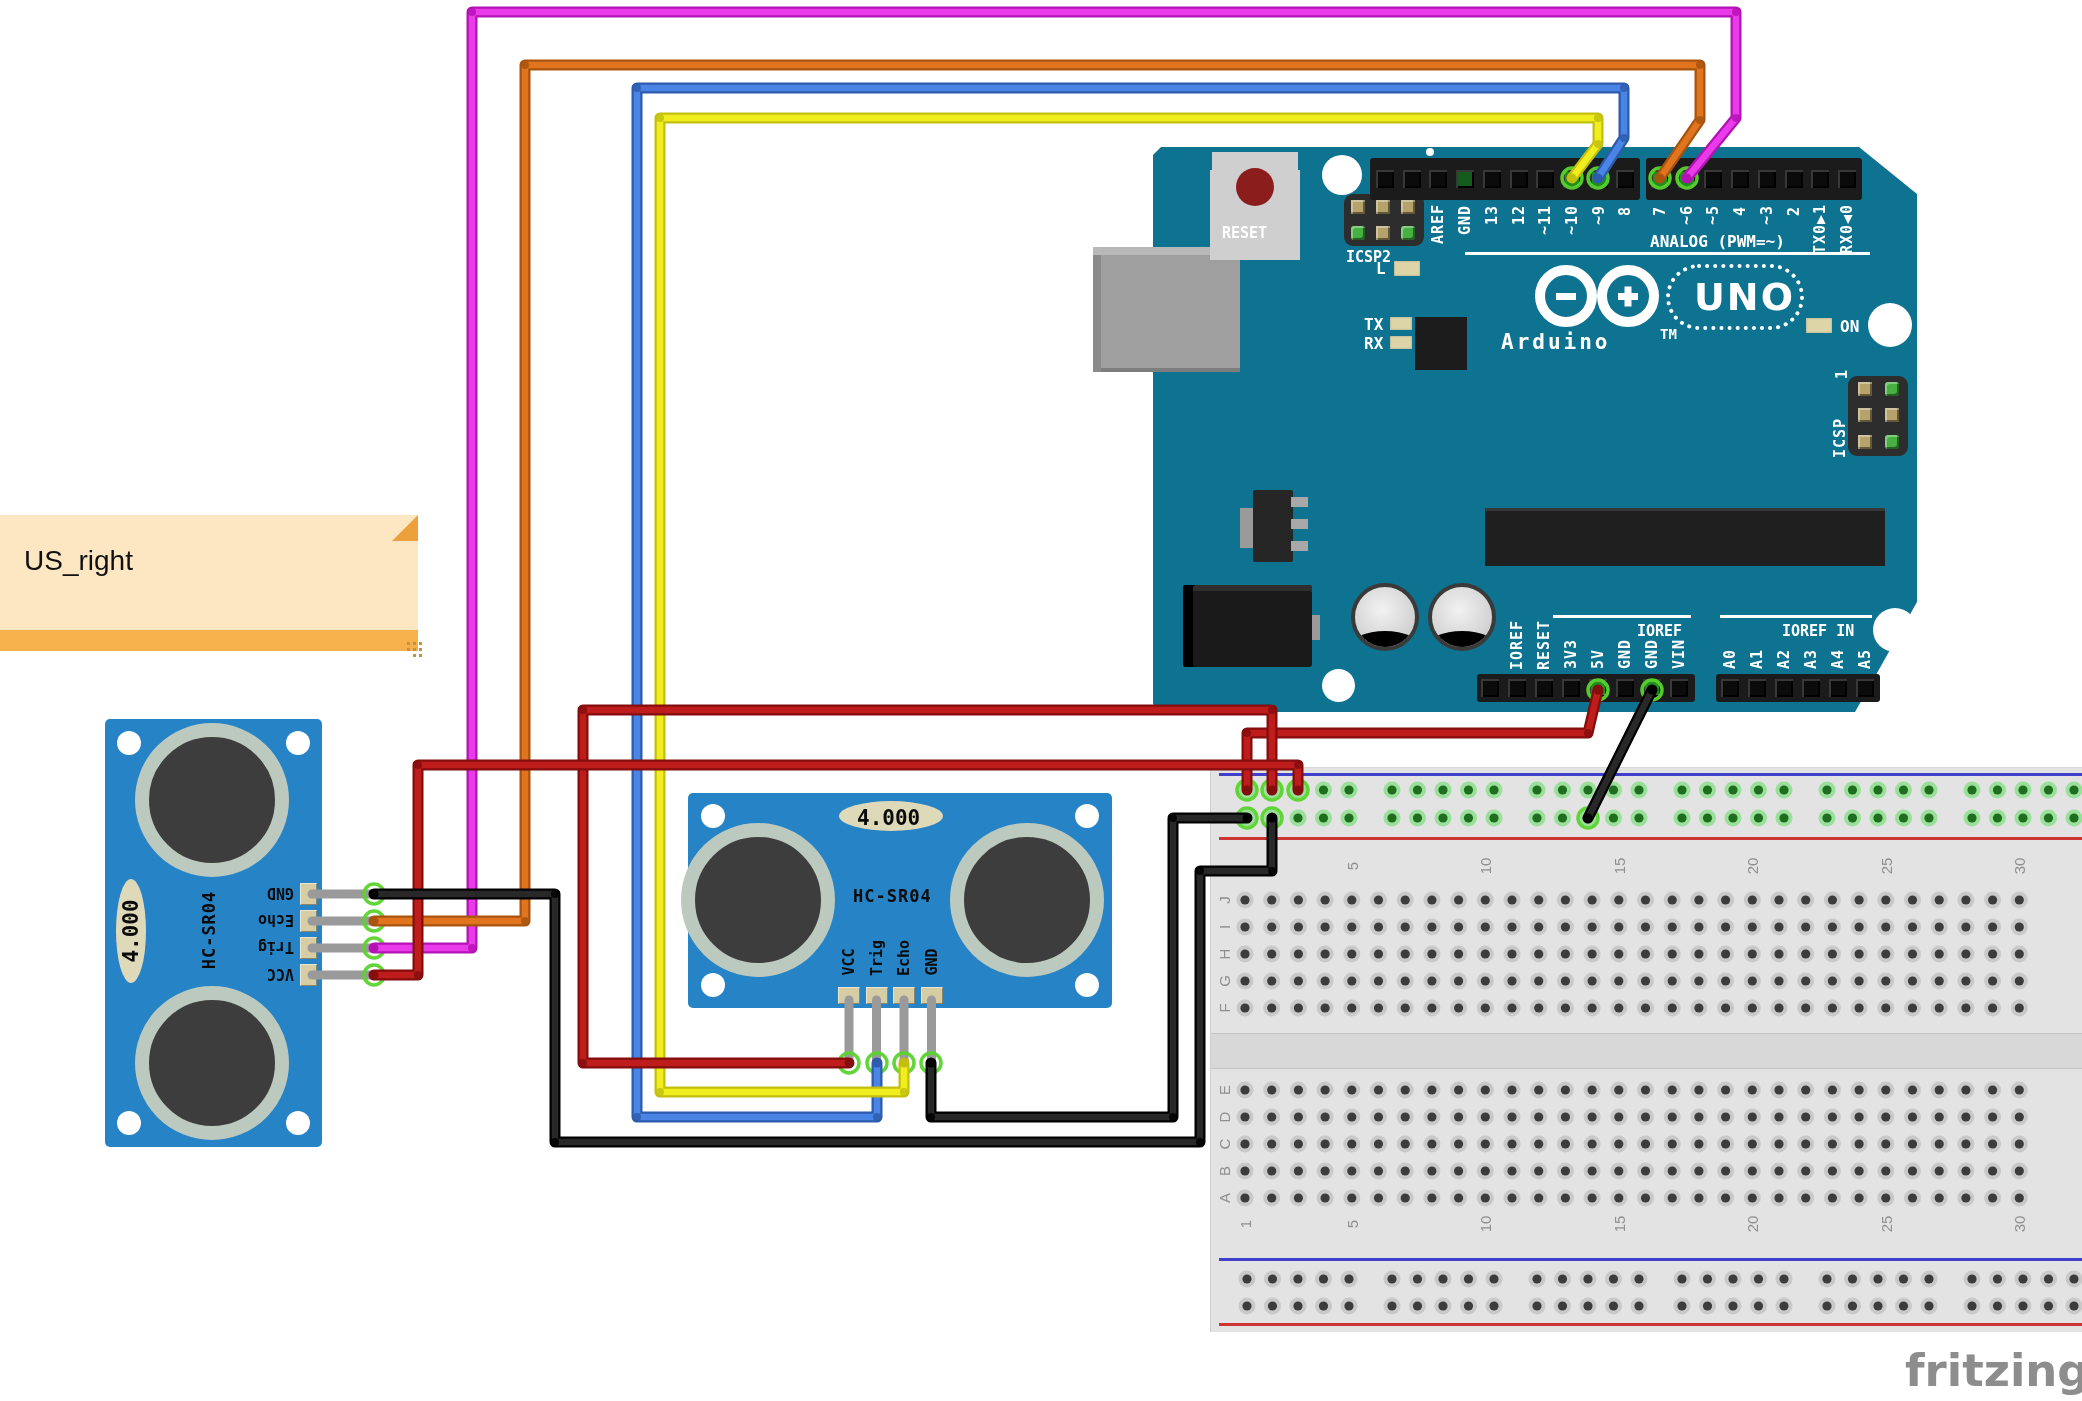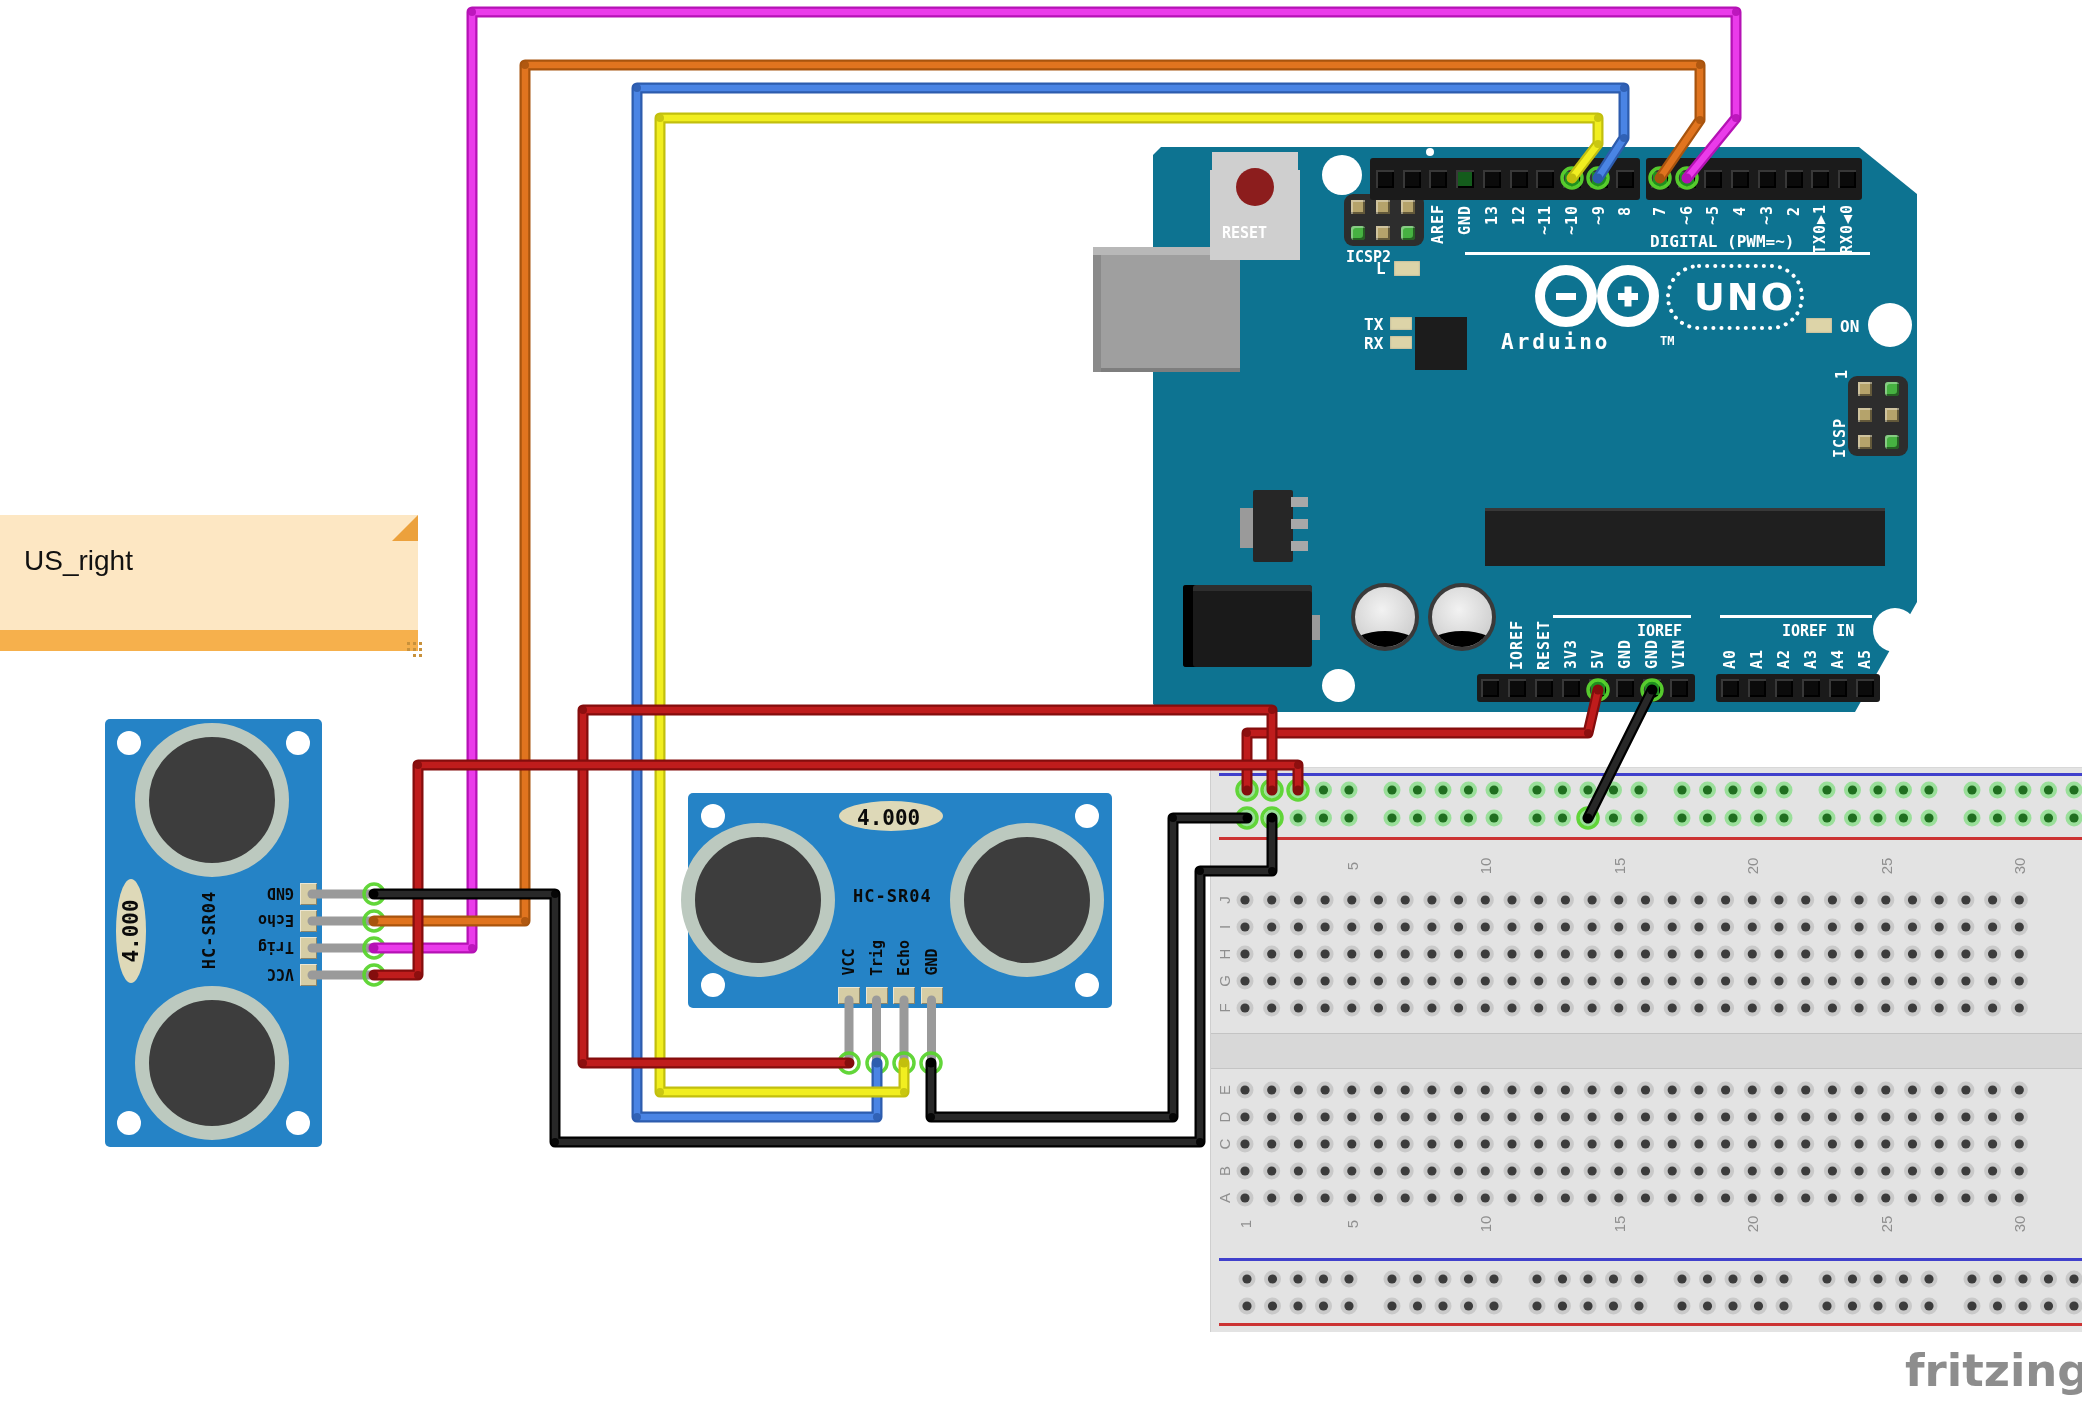--- a/index.html
+++ b/index.html
@@ -78,21 +78,21 @@
               box-shadow:-8px 12px 0 -6px #cfcfcf, 8px 12px 0 -6px #cfcfcf, -8px 44px 0 -6px #cfcfcf, 8px 44px 0 -6px #cfcfcf;"></div>
   <div class="abs" style="left:1236px;top:168px;width:38px;height:38px;border-radius:50%;background:#8c1d1d;z-index:4;"></div>
   <div class="silk" style="left:1222px;top:224px;font-size:15px;">RESET</div>
 
   <div class="ibody" style="left:1344px;top:194px;width:80px;height:52px;"></div>
   <div class="silk" style="left:1346px;top:248px;font-size:15px;">ICSP2</div>
 
   <div class="hstrip" style="left:1370px;top:158px;width:270px;height:42px;"></div>
   <div class="hstrip" style="left:1646px;top:158px;width:216px;height:42px;"></div>
   <div class="whole" style="left:1426px;top:148px;width:8px;height:8px;"></div>
-  <div class="silk" style="left:1650px;top:232px;">DIGITAL (PWM=~)</div>
+  <div class="silk" style="left:1650px;top:232px;">ANALOG (PWM=~)</div>
   <div class="wline" style="left:1465px;top:252px;width:405px;"></div>
 
   <div class="silk" style="left:1376px;top:259px;">L</div>
   <div class="ledrect" style="left:1394px;top:261px;width:26px;height:15px;"></div>
   <div class="silk" style="left:1364px;top:315px;">TX</div>
   <div class="ledrect" style="left:1390px;top:317px;width:22px;height:13px;"></div>
   <div class="silk" style="left:1364px;top:334px;">RX</div>
   <div class="ledrect" style="left:1390px;top:336px;width:22px;height:13px;"></div>
   <div class="ledrect" style="left:1806px;top:318px;width:26px;height:15px;"></div>
   <div class="silk" style="left:1840px;top:317px;">ON</div>
@@ -102,21 +102,21 @@
       <circle cx="1566" cy="296" r="26" fill="none" stroke="#fff" stroke-width="10"></circle>
       <circle cx="1628" cy="296" r="26" fill="none" stroke="#fff" stroke-width="10"></circle>
       <rect x="1556" y="293" width="20" height="7" fill="#fff"></rect>
       <rect x="1618" y="293" width="20" height="7" fill="#fff"></rect>
       <rect x="1624.5" y="286.5" width="7" height="20" fill="#fff"></rect>
       <rect x="1668" y="266" width="134" height="62" rx="31" fill="none" stroke="#fff" stroke-width="4" stroke-dasharray="0.1 8" stroke-linecap="round"></rect>
     </svg>
   </div>
   <div class="silk" style="left:1694px;top:275px;font-size:38px;font-family:'DejaVu Sans',sans-serif;font-weight:bold;letter-spacing:2px;">UNO</div>
   <div class="silk" style="left:1501px;top:330px;font-size:21px;letter-spacing:3px;">Arduino</div>
-  <div class="silk" style="left:1660px;top:334px;font-size:12px;">TM</div>
+  <div class="silk" style="left:1660px;top:326px;font-size:14px;">TM</div>
 
   <div class="abs" style="left:1415px;top:317px;width:52px;height:53px;background:#1c1c1c;z-index:3;"></div>
   <div class="abs" style="left:1485px;top:508px;width:400px;height:58px;background:#1f1f1f;z-index:3;box-shadow:inset 0 3px 0 #383838;"></div>
   <div class="abs" style="left:1240px;top:508px;width:14px;height:40px;background:#9a9a9a;z-index:3;"></div>
   <div class="abs" style="left:1253px;top:490px;width:40px;height:72px;background:#262626;z-index:3;border-radius:2px;"></div>
   <div class="abs" style="left:1291px;top:497px;width:17px;height:10px;background:#a8a8a8;z-index:3;"></div>
   <div class="abs" style="left:1291px;top:519px;width:17px;height:10px;background:#a8a8a8;z-index:3;"></div>
   <div class="abs" style="left:1291px;top:541px;width:17px;height:10px;background:#a8a8a8;z-index:3;"></div>
   <div class="abs" style="left:1351px;top:583px;width:68px;height:68px;border-radius:50%;background:radial-gradient(circle at 45% 38%,#f2f2f2,#cfcfcf 75%);border:4px solid #3a3a3a;z-index:3;overflow:hidden;box-sizing:border-box;">
        <div style="position:absolute;left:-5px;right:-5px;bottom:-14px;height:30px;background:#000;border-radius:50% 50% 0 0;"></div>

